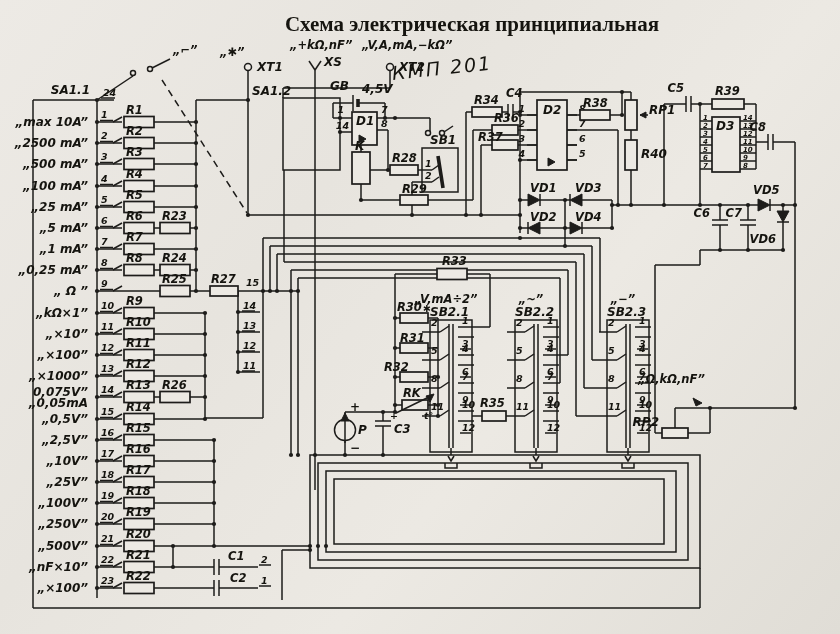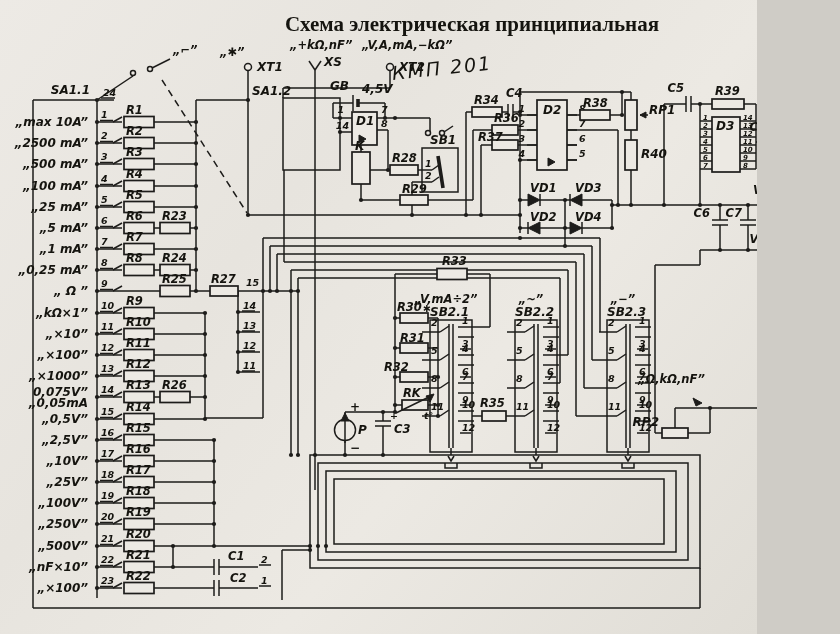--- a/index.html
+++ b/index.html
@@ -1,16 +1,16 @@
 <!DOCTYPE html>
 <html><head>
 <meta charset="utf-8">
 <style>
   html,body{margin:0;padding:0;background:#cfccc6;}
-  #wrap{position:relative;width:757px;height:634px;overflow:hidden;
+  #wrap{position:relative;width:840px;height:634px;overflow:hidden;
         background:linear-gradient(128deg,#edeae5 0%,#e7e4de 35%,#ece9e3 62%,#e0ddd6 100%);}
   svg{position:absolute;left:0;top:0;}
   polyline,line,path.wire,rect,circle{stroke:#1d1c1a;stroke-width:1.5;fill:none;}
   polyline.dash{stroke-dasharray:7 5;}
   rect.comp{fill:#ece9e3;stroke-width:1.7;}
   rect.loop{fill:none;stroke-width:1.5;}
   circle.dot{fill:#1d1c1a;stroke:none;}
   circle.term{fill:#ece9e3;}
   polygon.fillink{fill:#1d1c1a;stroke:#1d1c1a;stroke-width:1;}
   line.thick{stroke-width:3.6;}

